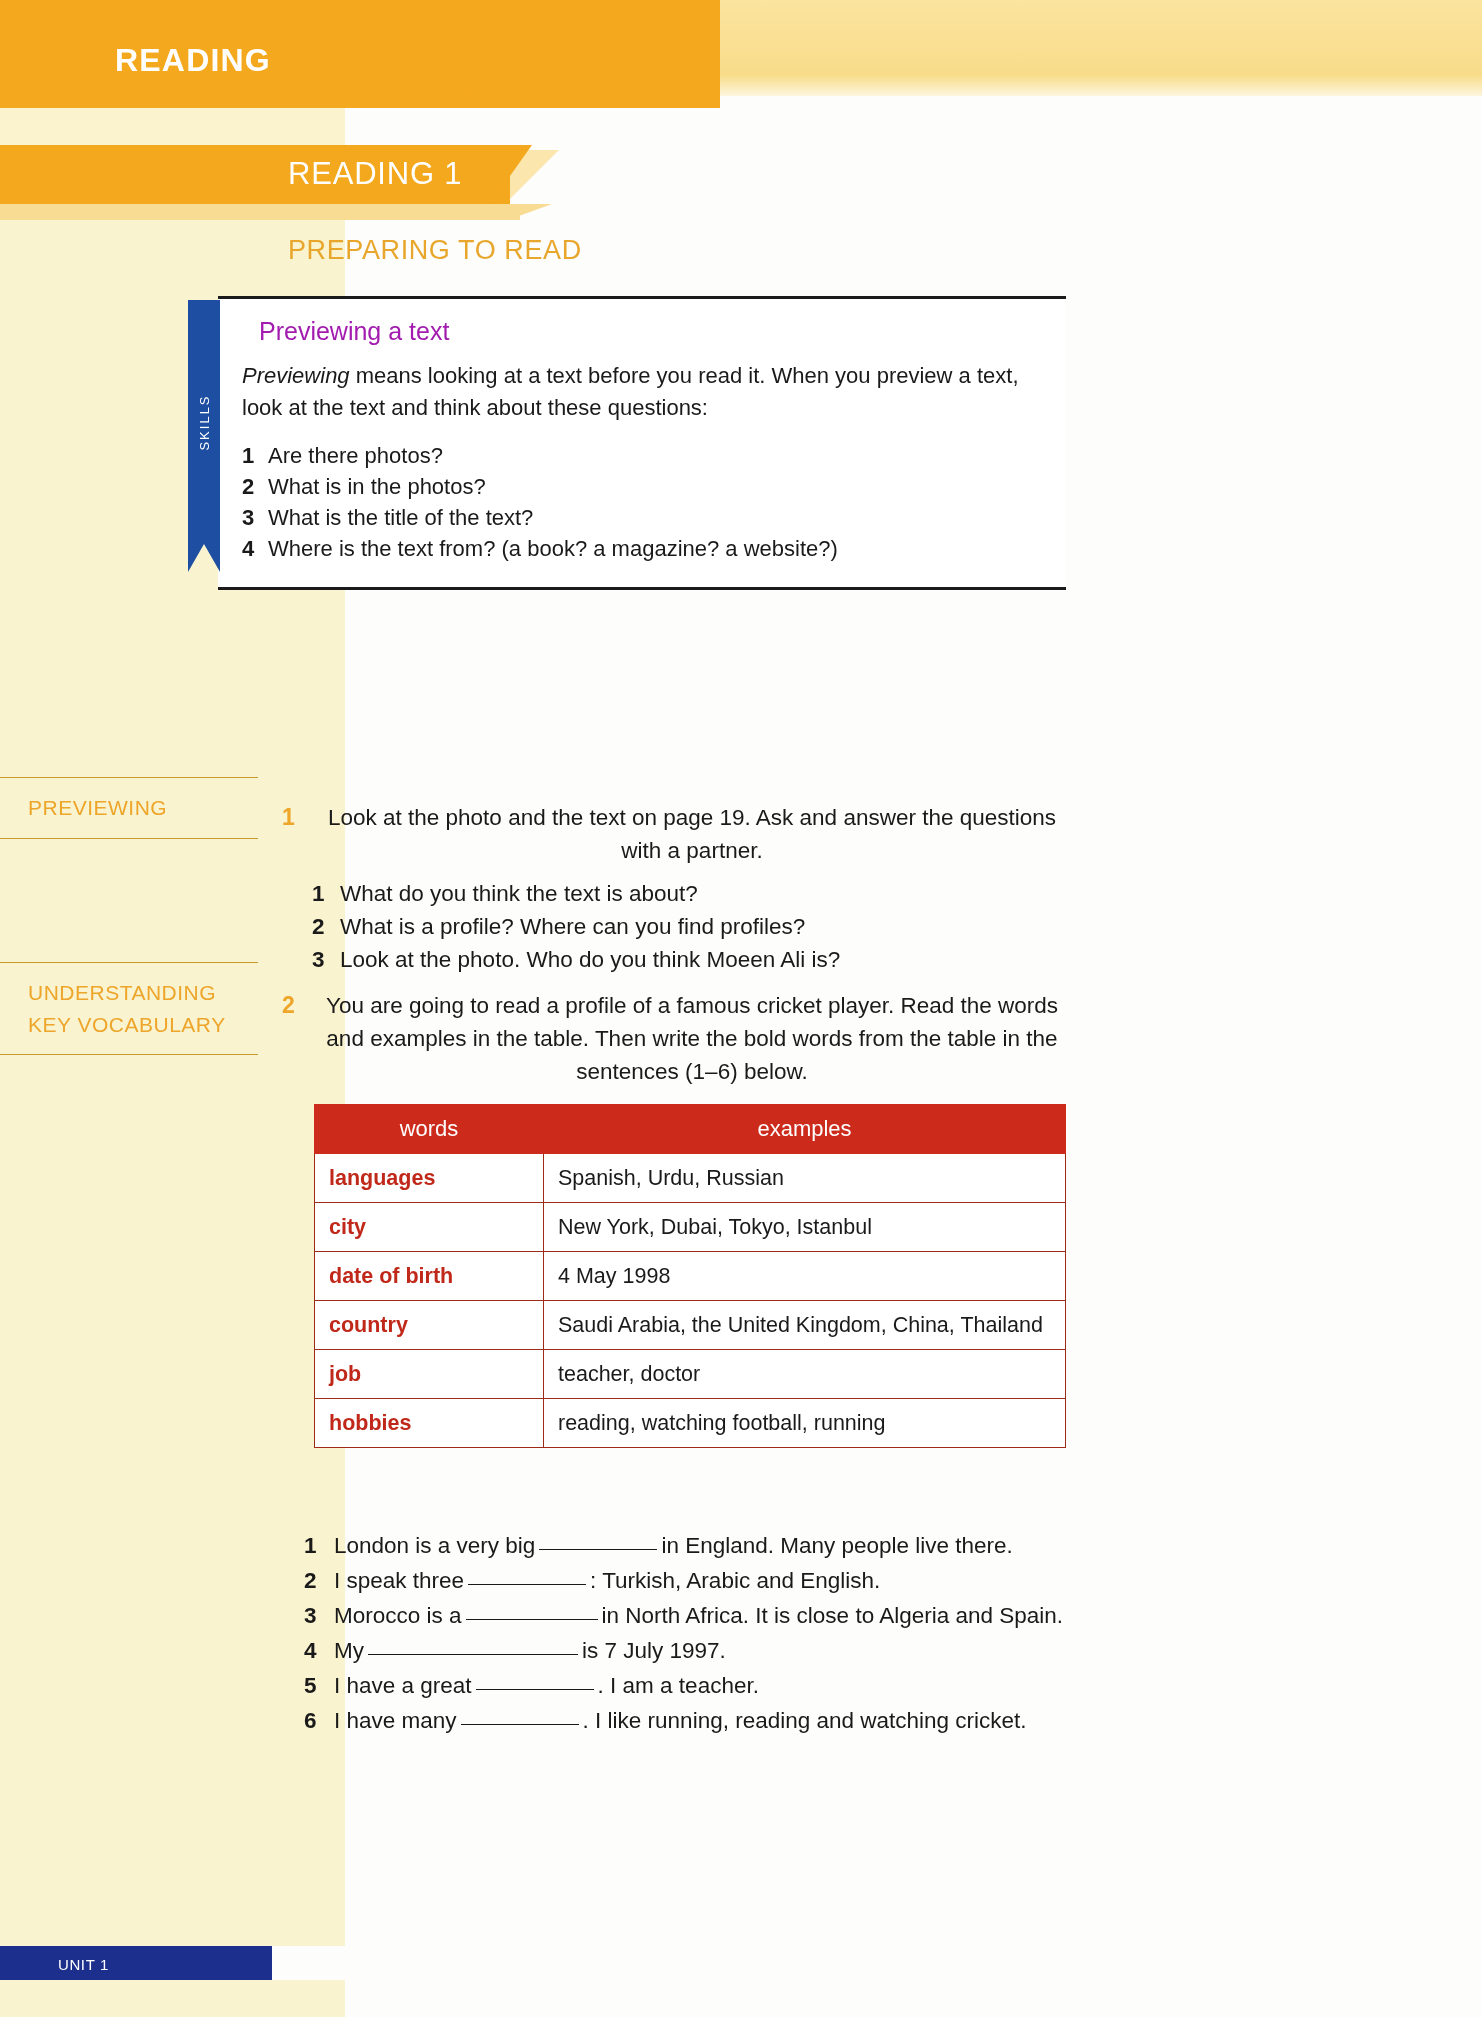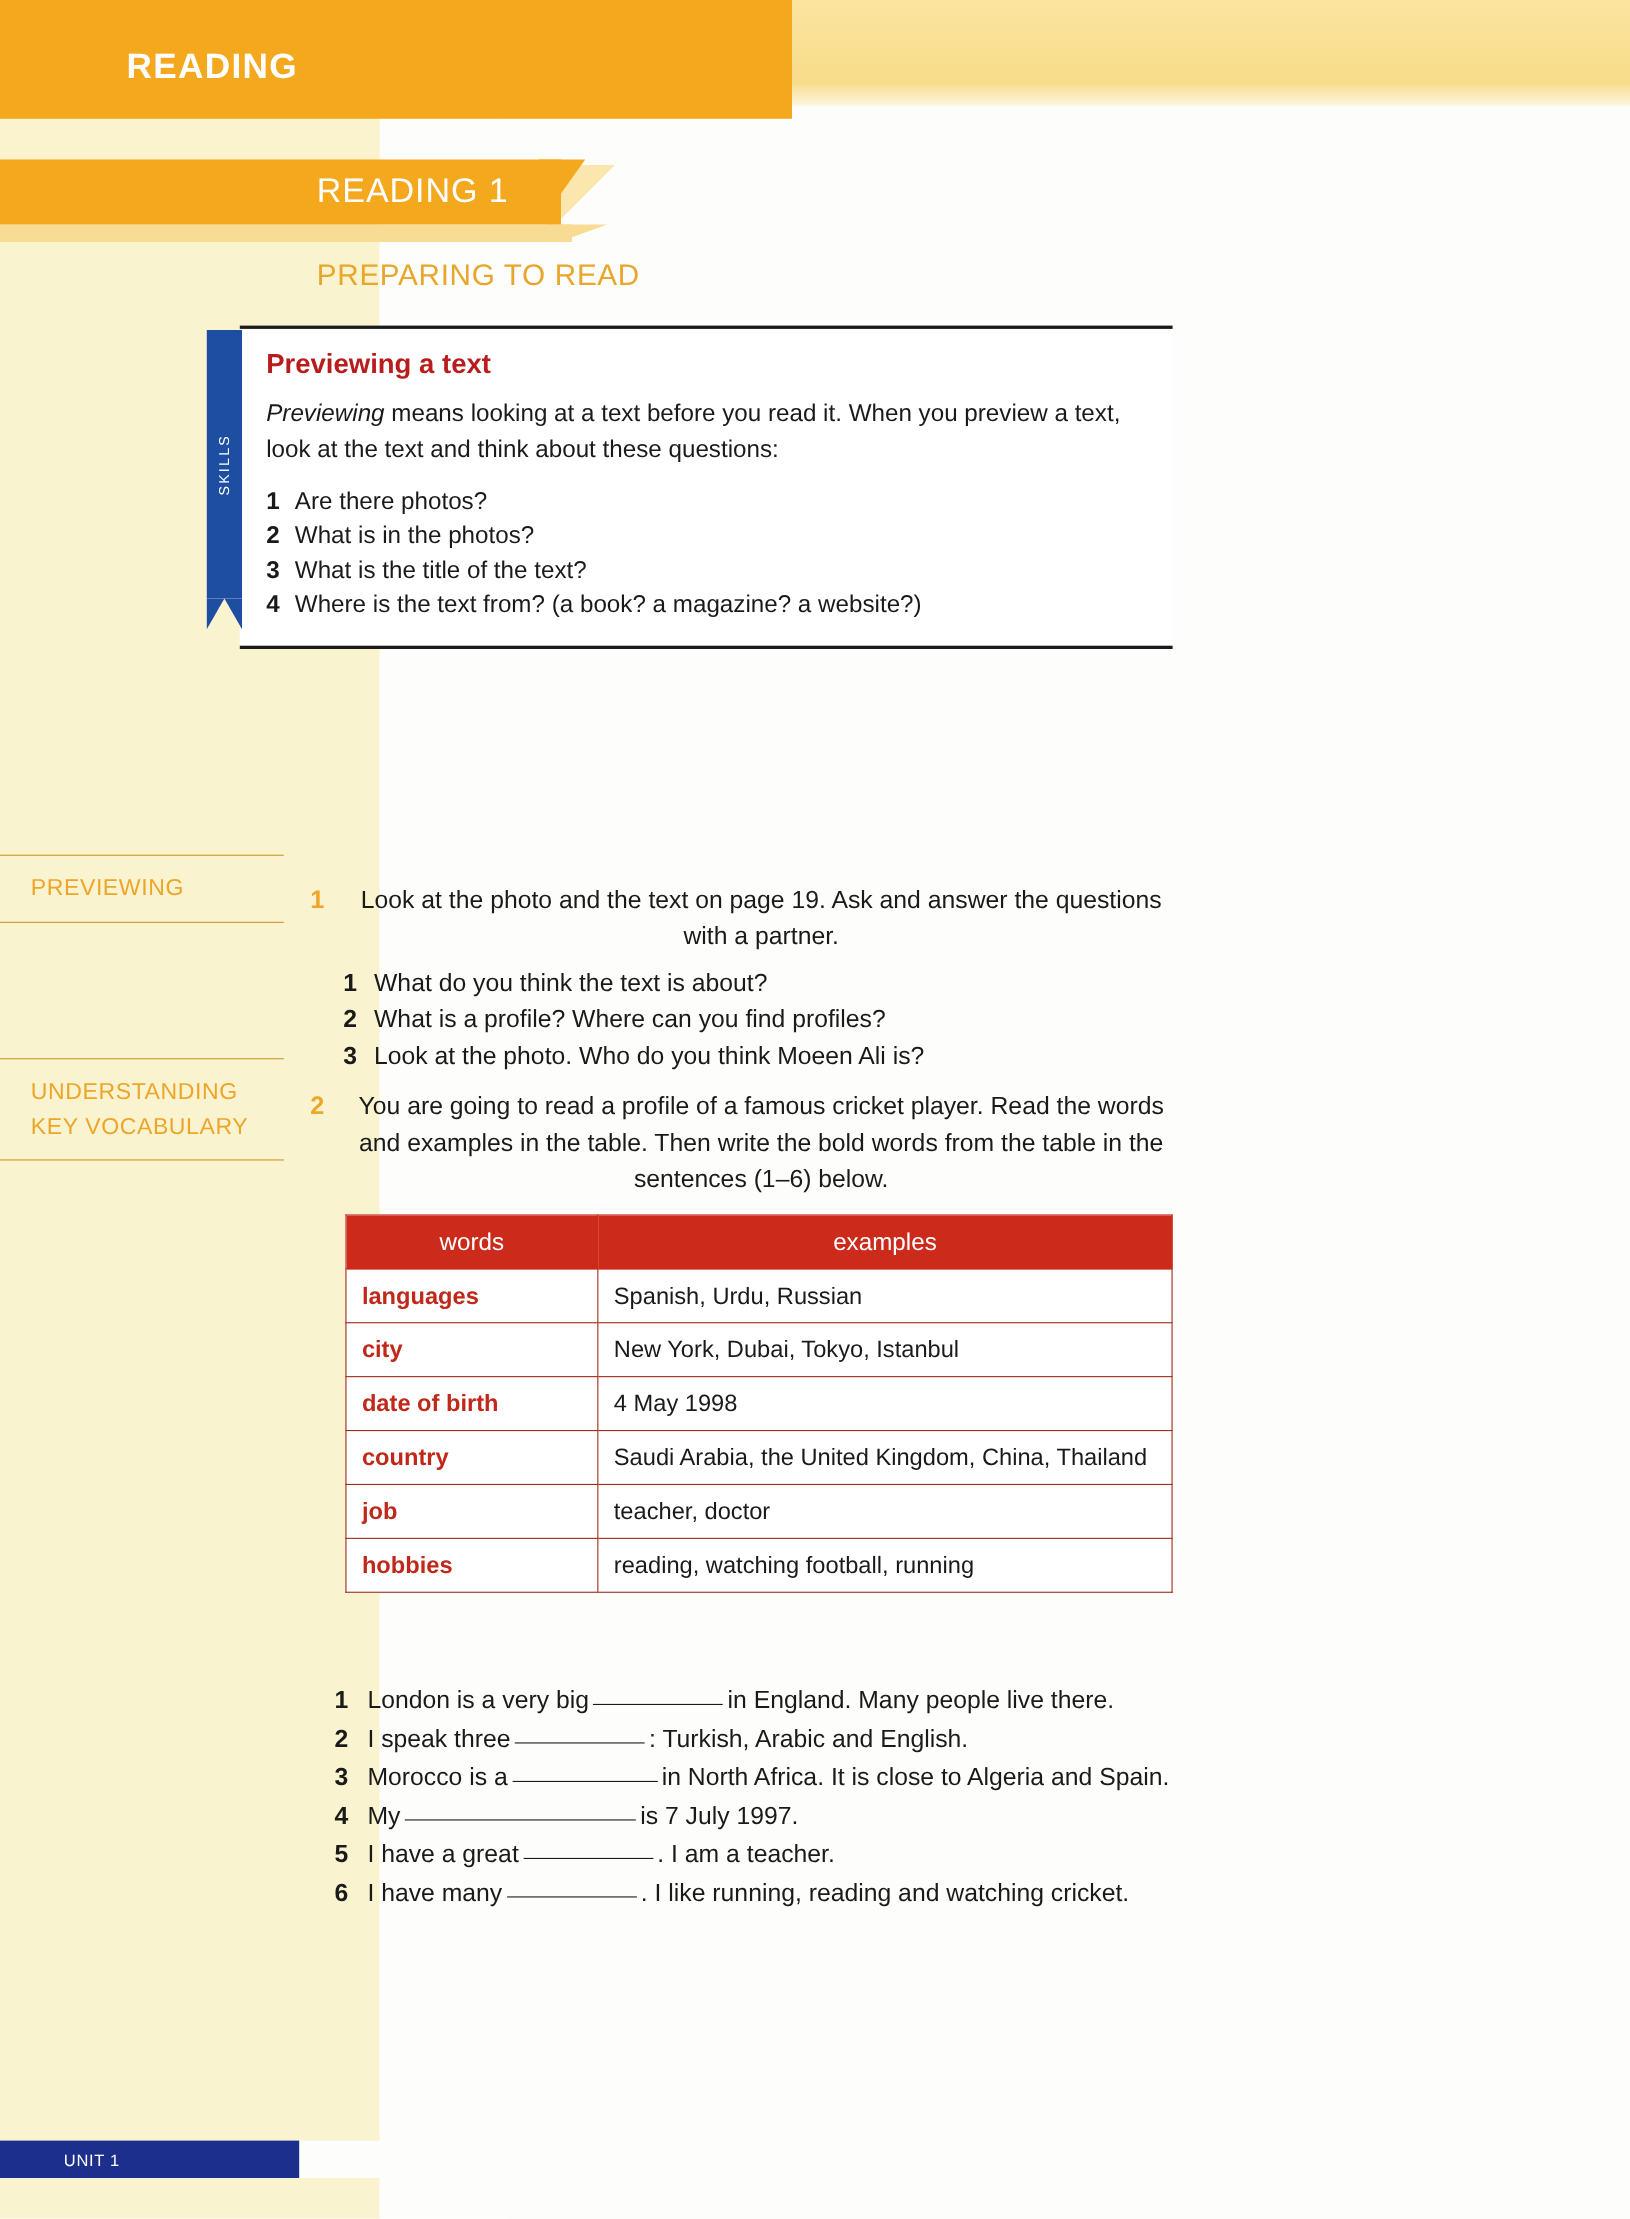--- a/index.html
+++ b/index.html
@@ -131,21 +131,21 @@
     width:32px;height:244px;
     display:flex;align-items:center;justify-content:center;
   }
   .skills-tab-label span{
     transform:rotate(-90deg);
     white-space:nowrap;
     color:#ffffff;font-size:13px;letter-spacing:2px;
   }
   .skills-inner{padding:18px 22px 22px 24px;}
   .skills-title{
-    font-size:25px;color:#b91c1c;margin:0 0 14px 0;font-weight:bold;
+    font-size:25px;color:#a21caf;margin:0 0 14px 17px;font-weight:normal;
   }
   .skills-para{
     font-size:22px;color:#1a1a1a;line-height:1.45;margin:0 0 16px 0;
   }
   .skills-para em{font-style:italic;}
   .qlist{list-style:none;margin:0;padding:0;}
   .qlist li{
     font-size:22px;color:#1a1a1a;line-height:1.42;
     display:flex;gap:12px;
   }

